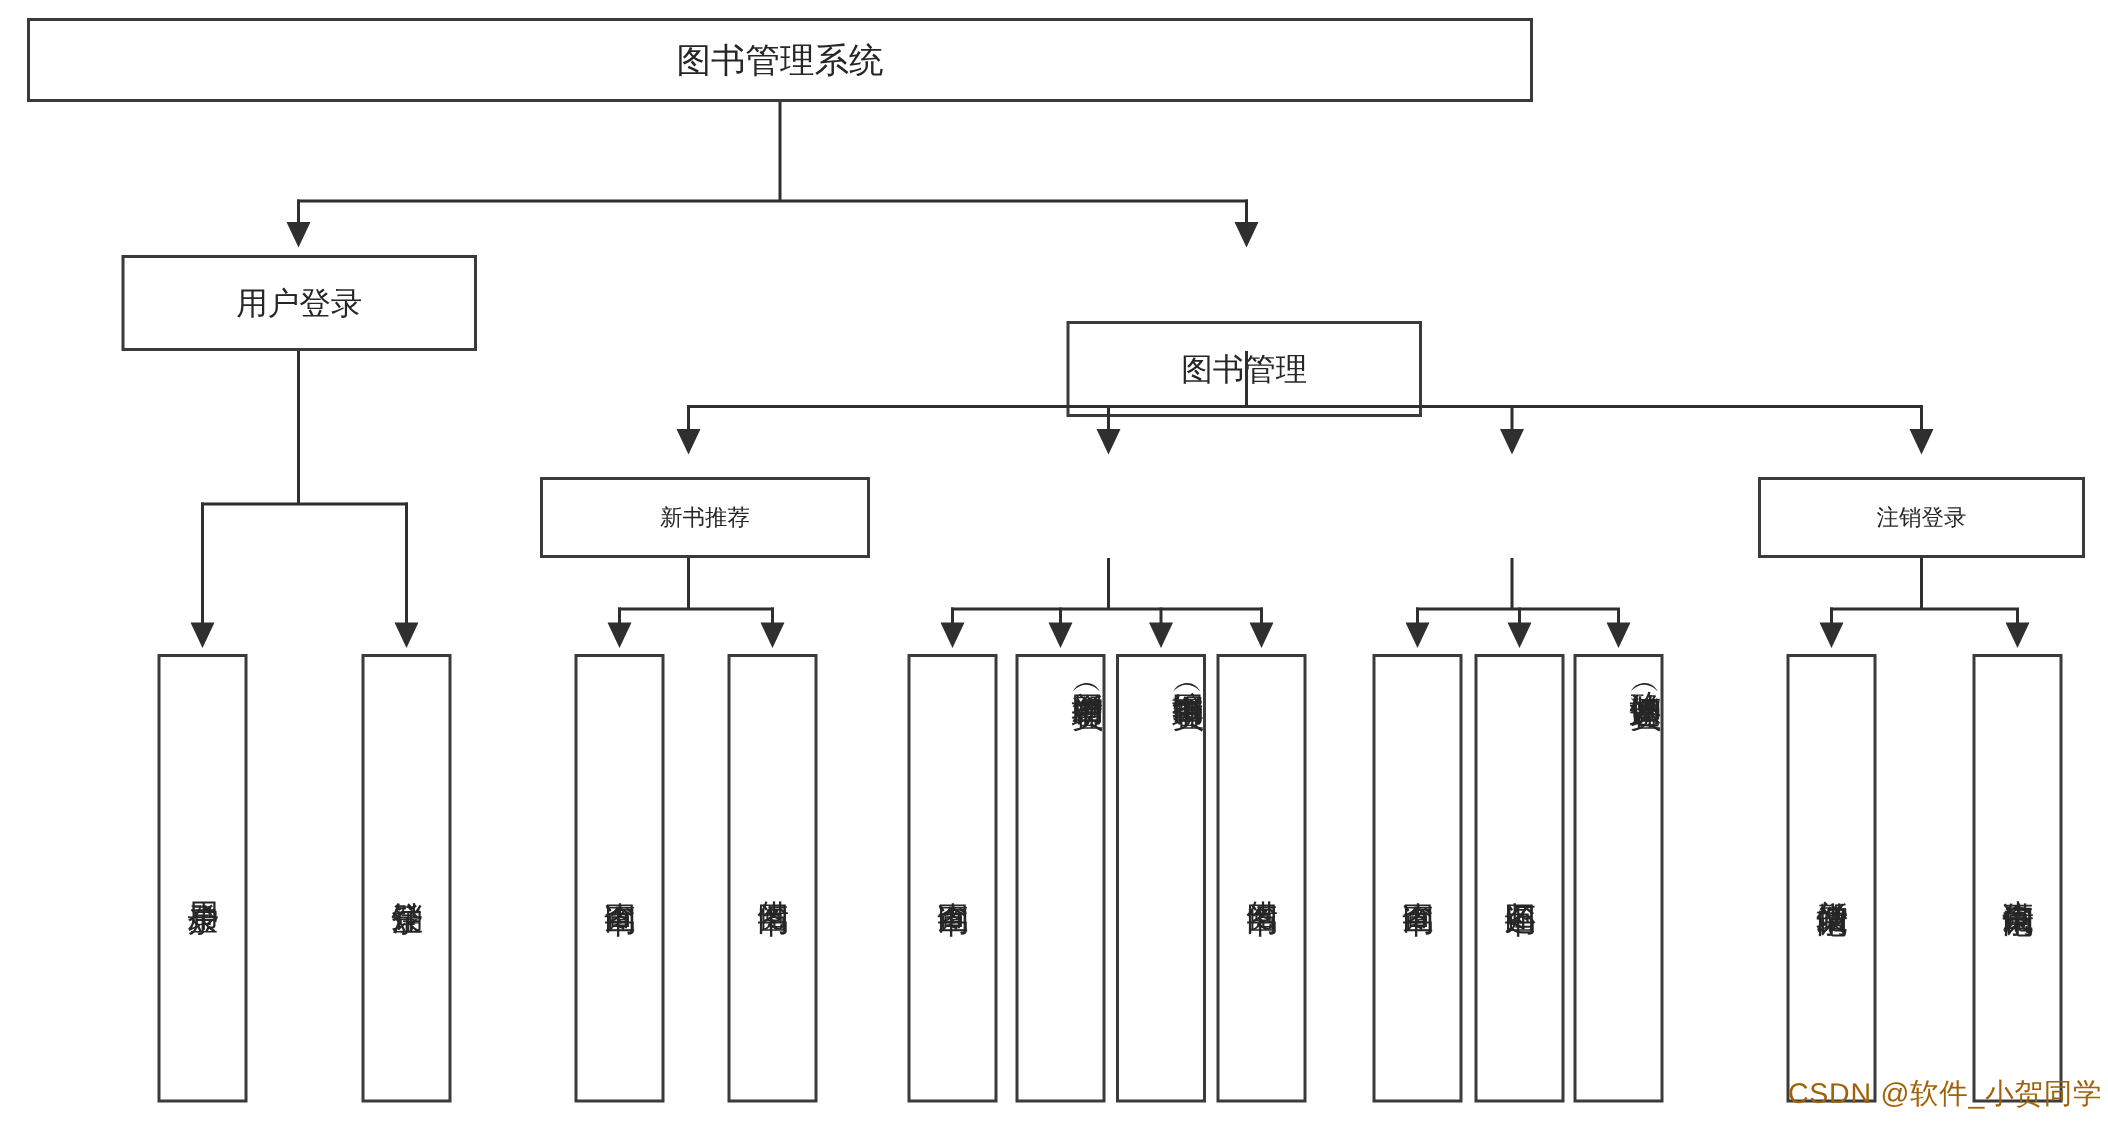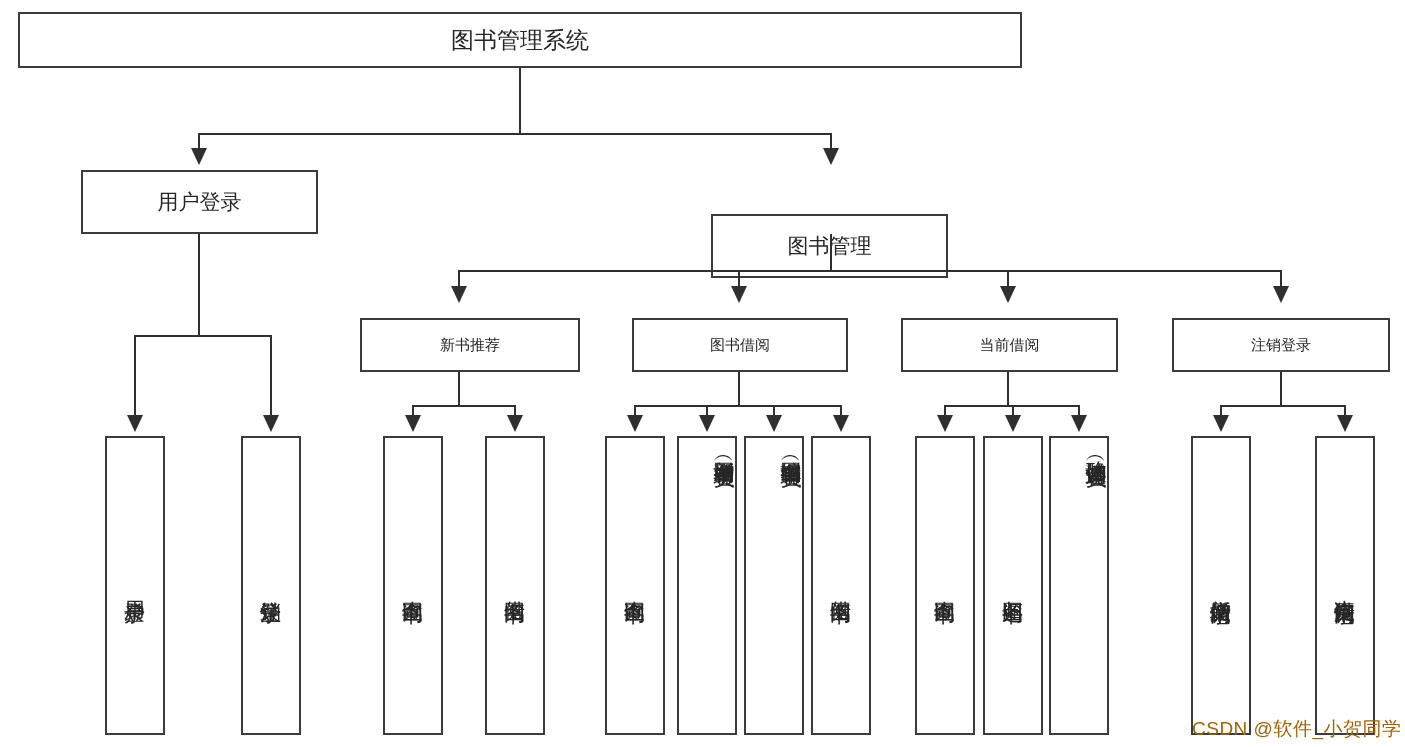--- a/index.html
+++ b/index.html
@@ -128,26 +128,20 @@
   <div class="line vline" style="left:738px; top:270px; width:2px; height:17px;"></div>
   <div class="arrow" style="left:731px; top:286px;"></div>
   <div class="line vline" style="left:1007px; top:270px; width:2px; height:17px;"></div>
   <div class="arrow" style="left:1000px; top:286px;"></div>
   <div class="line vline" style="left:1280px; top:270px; width:2px; height:17px;"></div>
   <div class="arrow" style="left:1273px; top:286px;"></div>
 
   <div class="node lvl2" style="left:360px; top:318px; width:220px; height:54px;">
     <span>新书推荐</span>
   </div>
-  <div class="node lvl2" style="left:632px; top:318px; width:216px; height:54px;">
-    <span>图书借阅</span>
-  </div>
-  <div class="node lvl2" style="left:901px; top:318px; width:217px; height:54px;">
-    <span>当前借阅</span>
-  </div>
   <div class="node lvl2" style="left:1172px; top:318px; width:218px; height:54px;">
     <span>注销登录</span>
   </div>
 
   <div class="line vline" style="left:458px; top:372px; width:2px; height:34px;"></div>
   <div class="line hline" style="left:412px; top:405px; width:104px; height:2px;"></div>
   <div class="line vline" style="left:412px; top:405px; width:2px; height:12px;"></div>
   <div class="arrow" style="left:405px; top:415px;"></div>
   <div class="line vline" style="left:514px; top:405px; width:2px; height:12px;"></div>
   <div class="arrow" style="left:507px; top:415px;"></div>

